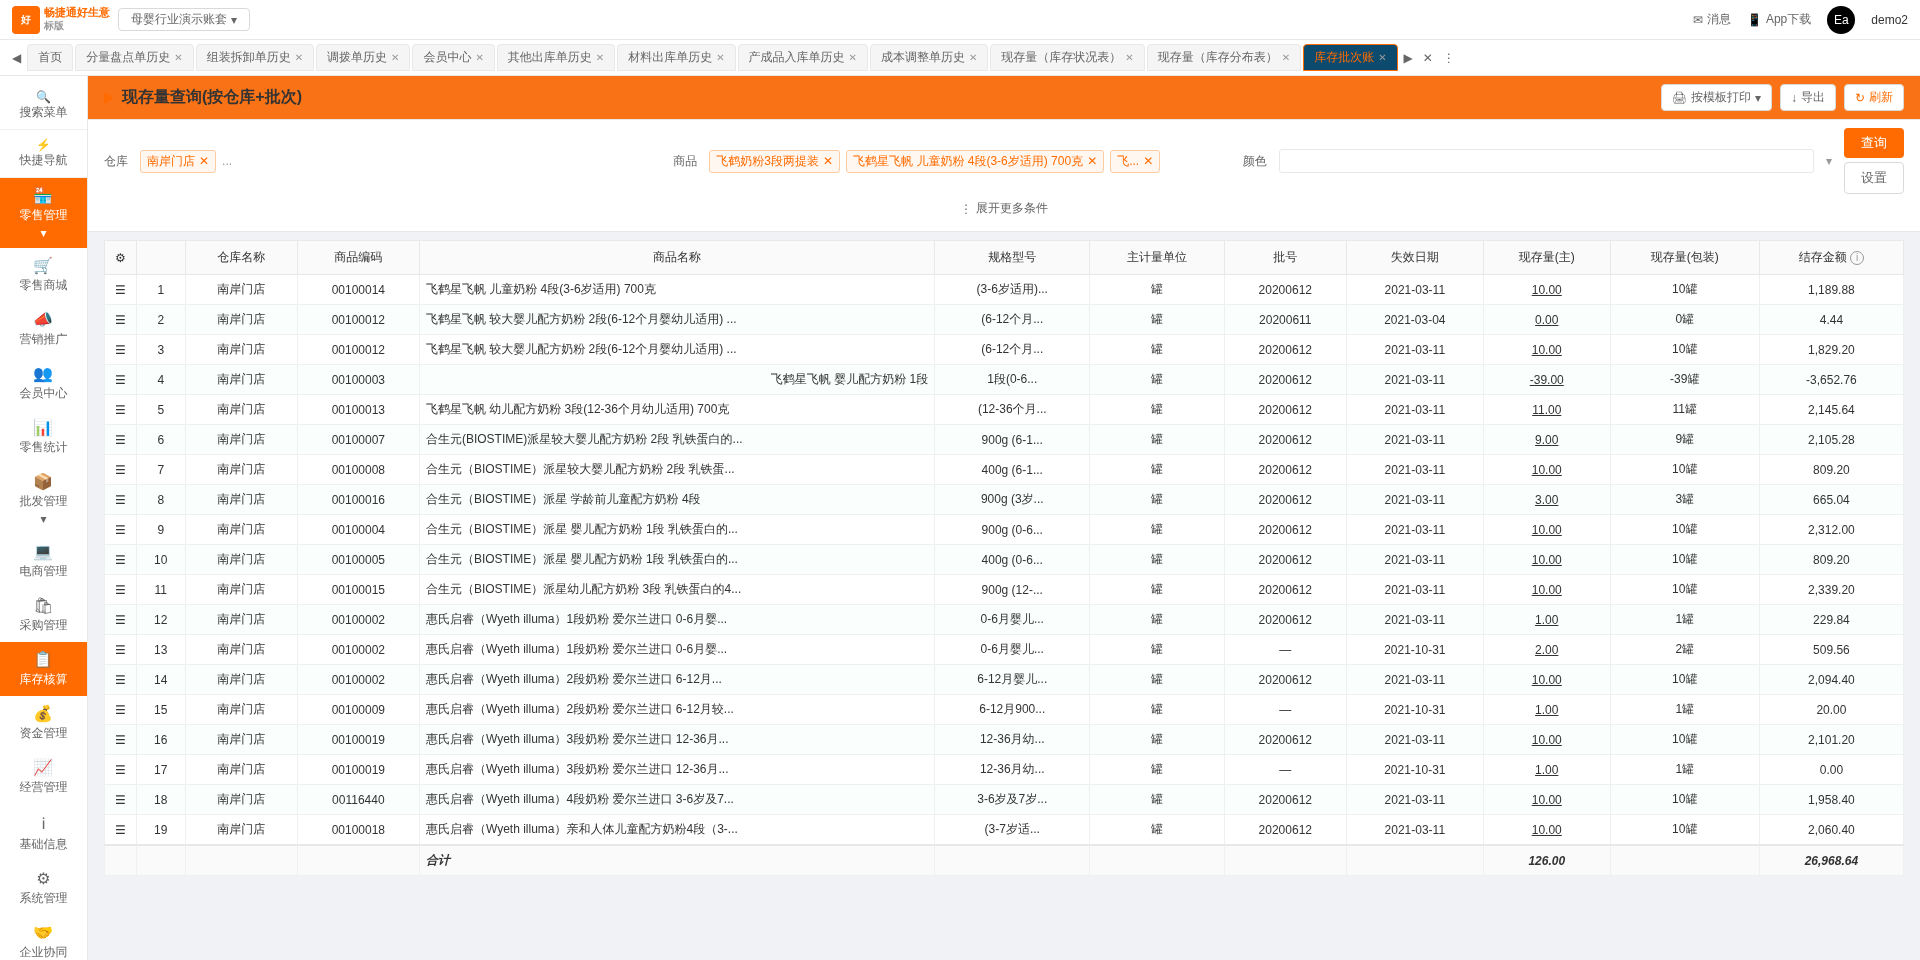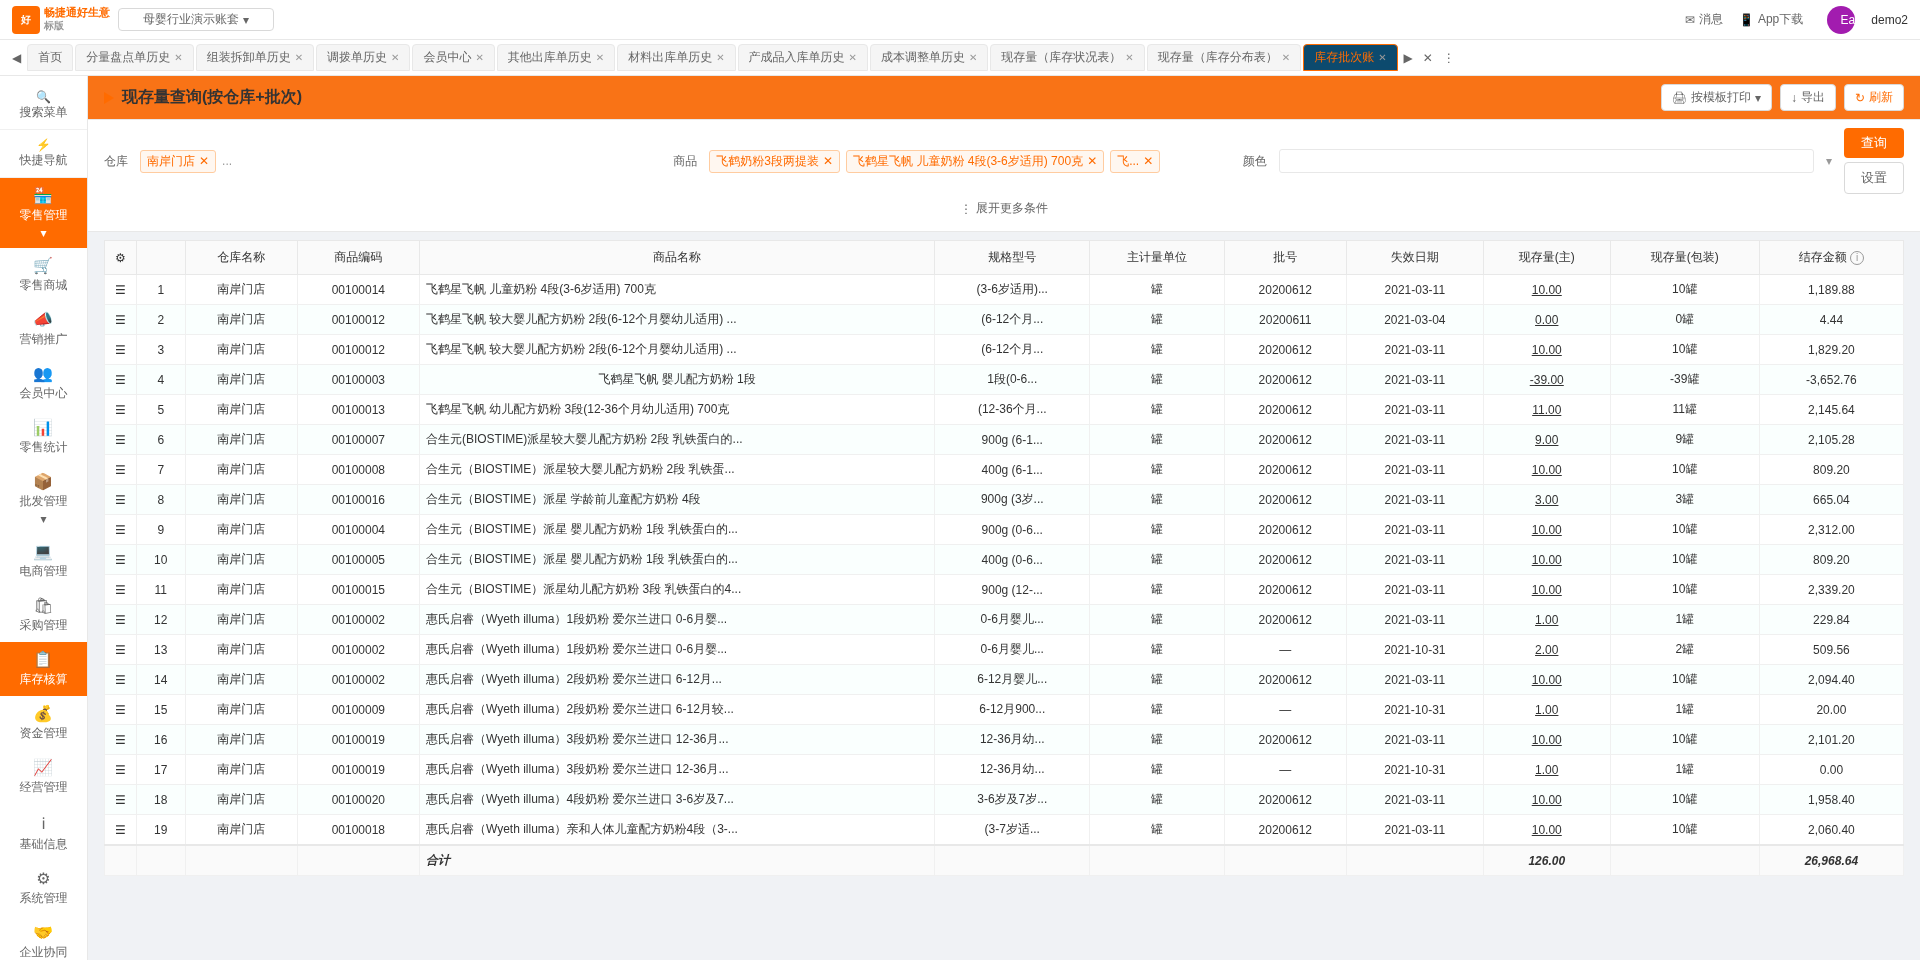--- a/index.html
+++ b/index.html
@@ -3,24 +3,24 @@
   <meta charset="utf-8">
   <style>
     * { box-sizing: border-box; margin: 0; padding: 0; font-family: "Microsoft YaHei", Arial, sans-serif; font-size: 12px; }
     body { background: #f0f2f5; width: 1920px; min-height: 960px; overflow: hidden; }
 
     
     .top-bar { height: 40px; background: #fff; display: flex; align-items: center; padding: 0 12px; border-bottom: 1px solid #e8e8e8; justify-content: space-between; }
     .top-bar-left { display: flex; align-items: center; gap: 8px; }
     .logo-area { display: flex; align-items: center; gap: 4px; color: #ff6b00; font-weight: bold; font-size: 13px; }
     .logo-icon { width: 28px; height: 28px; background: #ff6b00; border-radius: 4px; display: flex; align-items: center; justify-content: center; color: #fff; font-size: 10px; }
-    .breadcrumb-select { display: flex; align-items: center; gap: 4px; border: 1px solid #d9d9d9; border-radius: 4px; padding: 2px 24px; cursor: pointer; color: #666; }
+    .breadcrumb-select { display: flex; align-items: center; gap: 4px; border: 1px solid #d9d9d9; border-radius: 4px; padding: 2px 12px; cursor: pointer; color: #666; }
     .top-bar-right { display: flex; align-items: center; gap: 16px; color: #666; }
     .top-bar-right .msg, .top-bar-right .app { display: flex; align-items: center; gap: 4px; cursor: pointer; }
-    .avatar { width: 28px; height: 28px; background: #a21caf; border-radius: 50%; display: flex; align-items: center; justify-content: flex-end; color: #fff; font-size: 11px; cursor: pointer; margin-left: 8px; }
+    .avatar { width: 28px; height: 28px; background: #000000; border-radius: 50%; display: flex; align-items: center; justify-content: center; color: #fff; font-size: 11px; cursor: pointer; }
 
     
     .tab-bar { height: 36px; background: #fff; display: flex; align-items: center; border-bottom: 1px solid #e8e8e8; padding: 0 8px; overflow: hidden; gap: 2px; }
     .tab-item { display: flex; align-items: center; gap: 4px; padding: 4px 10px; border-radius: 4px 4px 0 0; cursor: pointer; font-size: 12px; white-space: nowrap; border: 1px solid transparent; }
     .tab-item.active { background: #0c4a6e; border-color: #ff6b00; color: #ff6b00; }
     .tab-item:not(.active) { color: #666; background: #f5f5f5; border-color: #e8e8e8; }
     .tab-close { font-size: 10px; color: #999; cursor: pointer; }
     .tab-arrow { cursor: pointer; color: #666; padding: 0 4px; }
 
     
@@ -364,21 +364,21 @@
       <td>2021-03-11</td>
       <td class="link-style">10.00</td>
       <td class="">10罐</td>
       <td class="">1,829.20</td>
     </tr>
             <tr>
       <td>☰</td>
       <td>4</td>
       <td>南岸门店</td>
       <td>00100003</td>
-      <td style="text-align:center; max-width:280px; overflow:hidden; text-overflow:ellipsis;">飞鹤星飞帆 婴儿配方奶粉 1段</td>
+      <td style="text-align:right; max-width:280px; overflow:hidden; text-overflow:ellipsis;">飞鹤星飞帆 婴儿配方奶粉 1段</td>
       <td>1段(0-6...</td>
       <td>罐</td>
       <td>20200612</td>
       <td>2021-03-11</td>
       <td class="negative link-style">-39.00</td>
       <td class="negative">-39罐</td>
       <td class="negative">-3,652.76</td>
     </tr>
             <tr>
       <td>☰</td>
@@ -559,21 +559,21 @@
       <td>—</td>
       <td>2021-10-31</td>
       <td class="link-style">1.00</td>
       <td class="">1罐</td>
       <td class="">0.00</td>
     </tr>
             <tr>
       <td>☰</td>
       <td>18</td>
       <td>南岸门店</td>
-      <td>00100020</td>
+      <td>00116440</td>
       <td style="text-align:left; max-width:280px; overflow:hidden; text-overflow:ellipsis;">惠氏启睿（Wyeth illuma）4段奶粉 爱尔兰进口 3-6岁及7...</td>
       <td>3-6岁及7岁...</td>
       <td>罐</td>
       <td>20200612</td>
       <td>2021-03-11</td>
       <td class="link-style">10.00</td>
       <td class="">10罐</td>
       <td class="">1,958.40</td>
     </tr>
             <tr>

